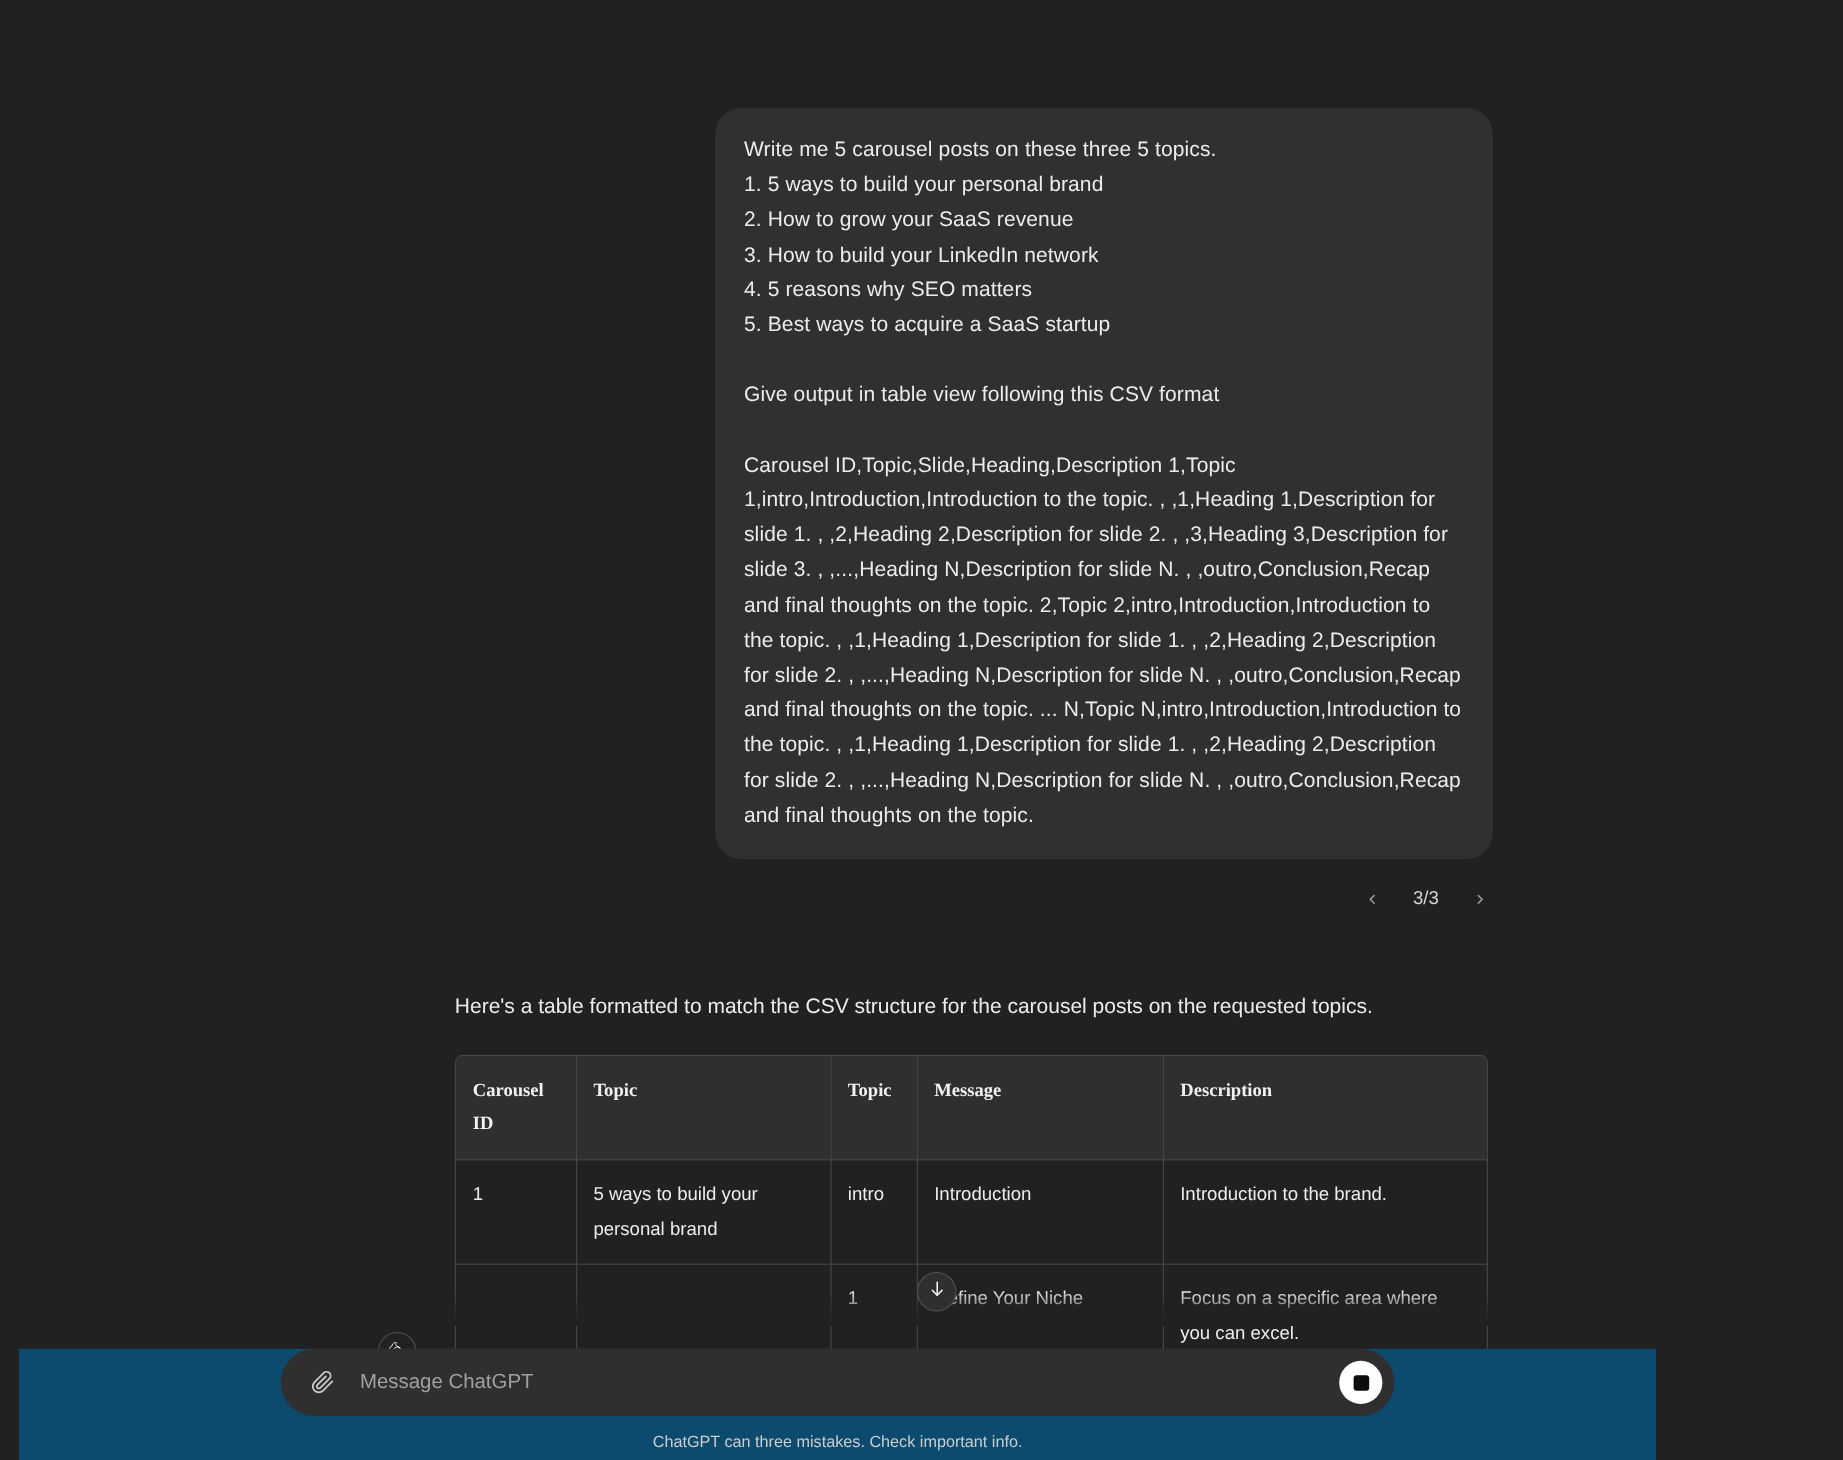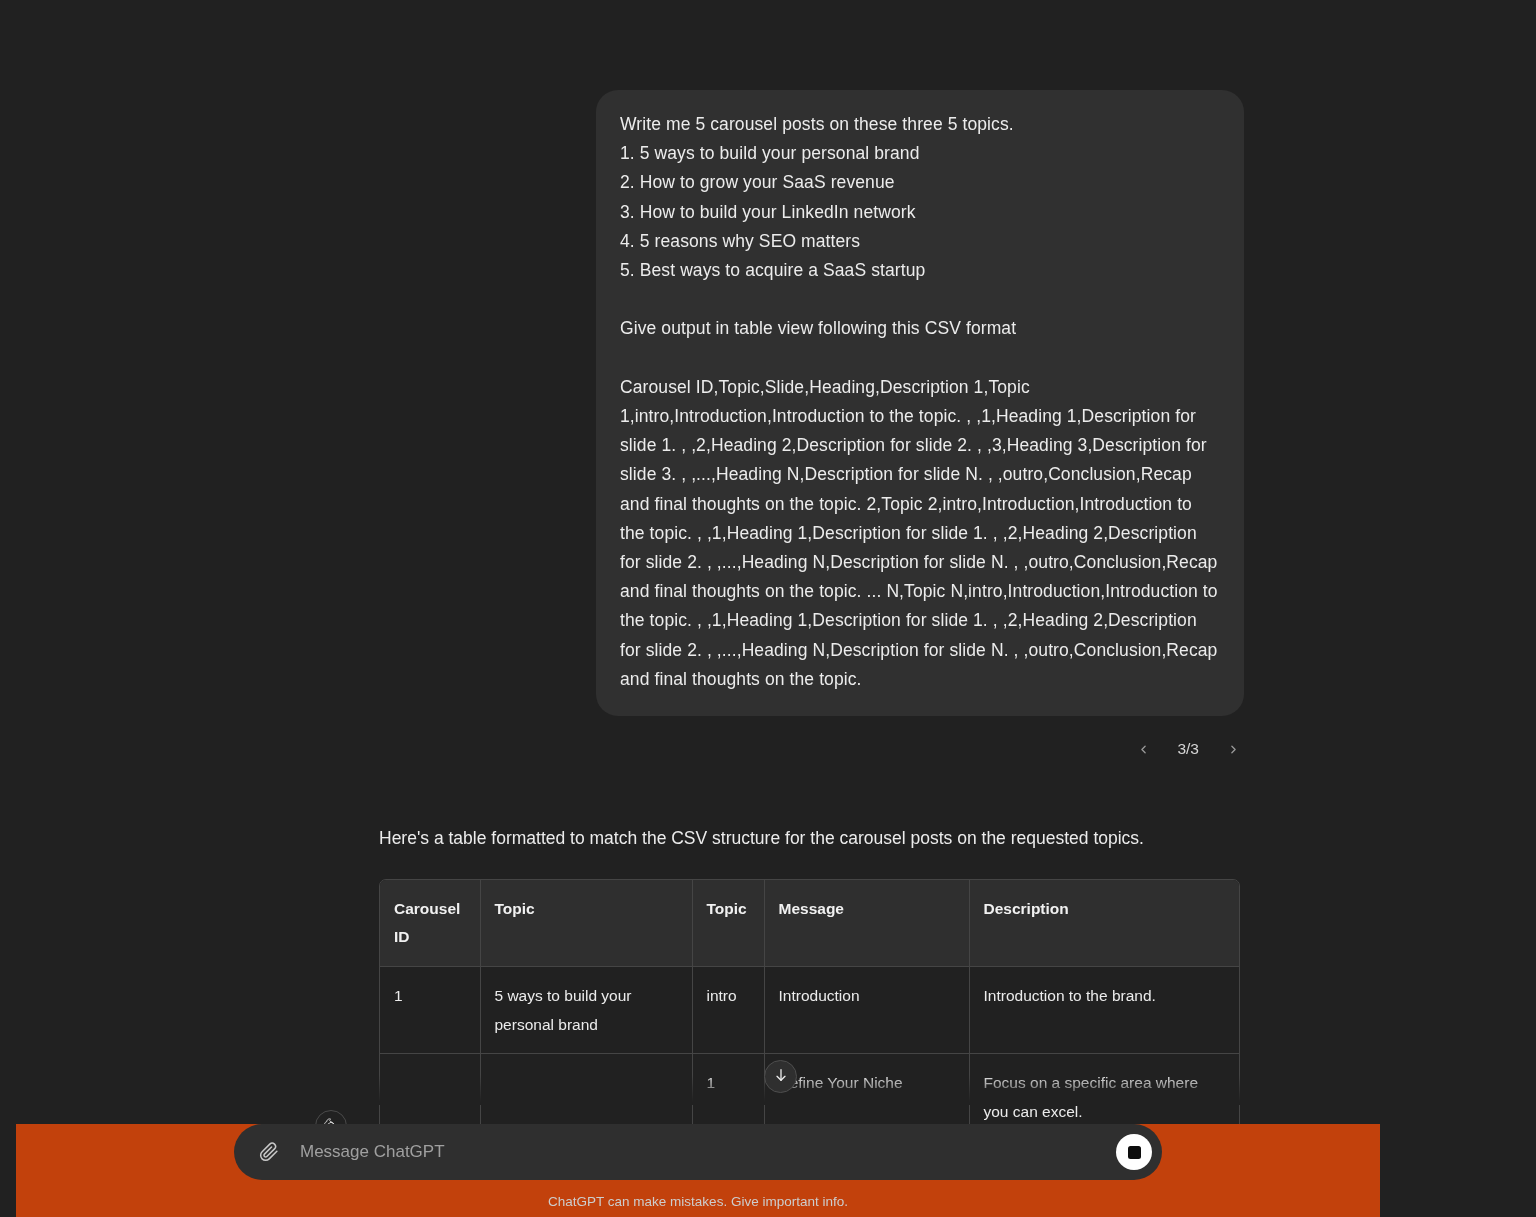--- a/index.html
+++ b/index.html
@@ -124,20 +124,21 @@
   table.md th {
     background: #2f2f2f;
     text-align: left;
     font-weight: bold;
     color: #f1f1f1;
     padding: 15px 14px;
     border-right: 1px solid #454545;
     border-bottom: 1px solid #454545;
     vertical-align: top;
     line-height: 28px;
+    font-family: Liberation Serif, serif;
   }
   table.md td {
     padding: 14px 14px;
     border-right: 1px solid #454545;
     border-bottom: 1px solid #454545;
     color: #ececec;
     vertical-align: top;
     line-height: 29px;
   }
   table.md th:last-child, table.md td:last-child { border-right: none; }
@@ -175,21 +176,21 @@
     cursor: pointer;
     z-index: 6;
   }
 
   
   .composer-area {
     position: absolute;
     left: 16px;
     right: 0;
     bottom: 0;
-    background: #c2410c;
+    background: #0c4a6e;
     padding-bottom: 8px;
     z-index: 8;
   }
   .composer {
     width: 928px;
     margin: 0 auto;
     height: 56px;
     background: #2f2f2f;
     border-radius: 28px;
     display: flex;
@@ -345,16 +346,16 @@
       <div class="attach-btn">
         <svg width="20" height="20" viewBox="0 0 24 24" fill="none" stroke="currentColor" stroke-width="1.8" stroke-linecap="round" stroke-linejoin="round">
             <path d="M21.44 11.05l-9.19 9.19a6 6 0 0 1-8.49-8.49l9.19-9.19a4 4 0 0 1 5.66 5.66l-9.2 9.19a2 2 0 0 1-2.83-2.83l8.49-8.48"></path>
           </svg>
       </div>
       <input class="composer-input" type="text" placeholder="Message ChatGPT" style="">
       <div class="stop-btn">
         <div class="stop-square"></div>
       </div>
     </div>
-    <div class="disclaimer">ChatGPT can make mistakes. Give important info.</div>
+    <div class="disclaimer">ChatGPT can three mistakes. Check important info.</div>
   </div>
 
 </div>
 
 </body></html>

